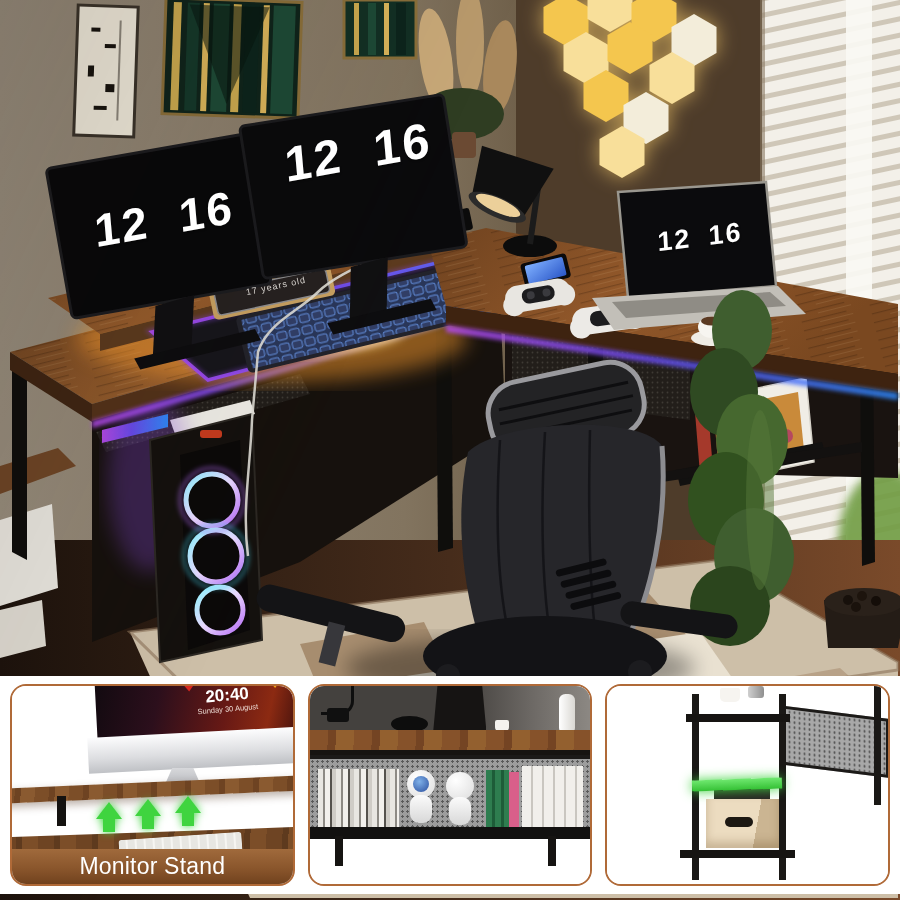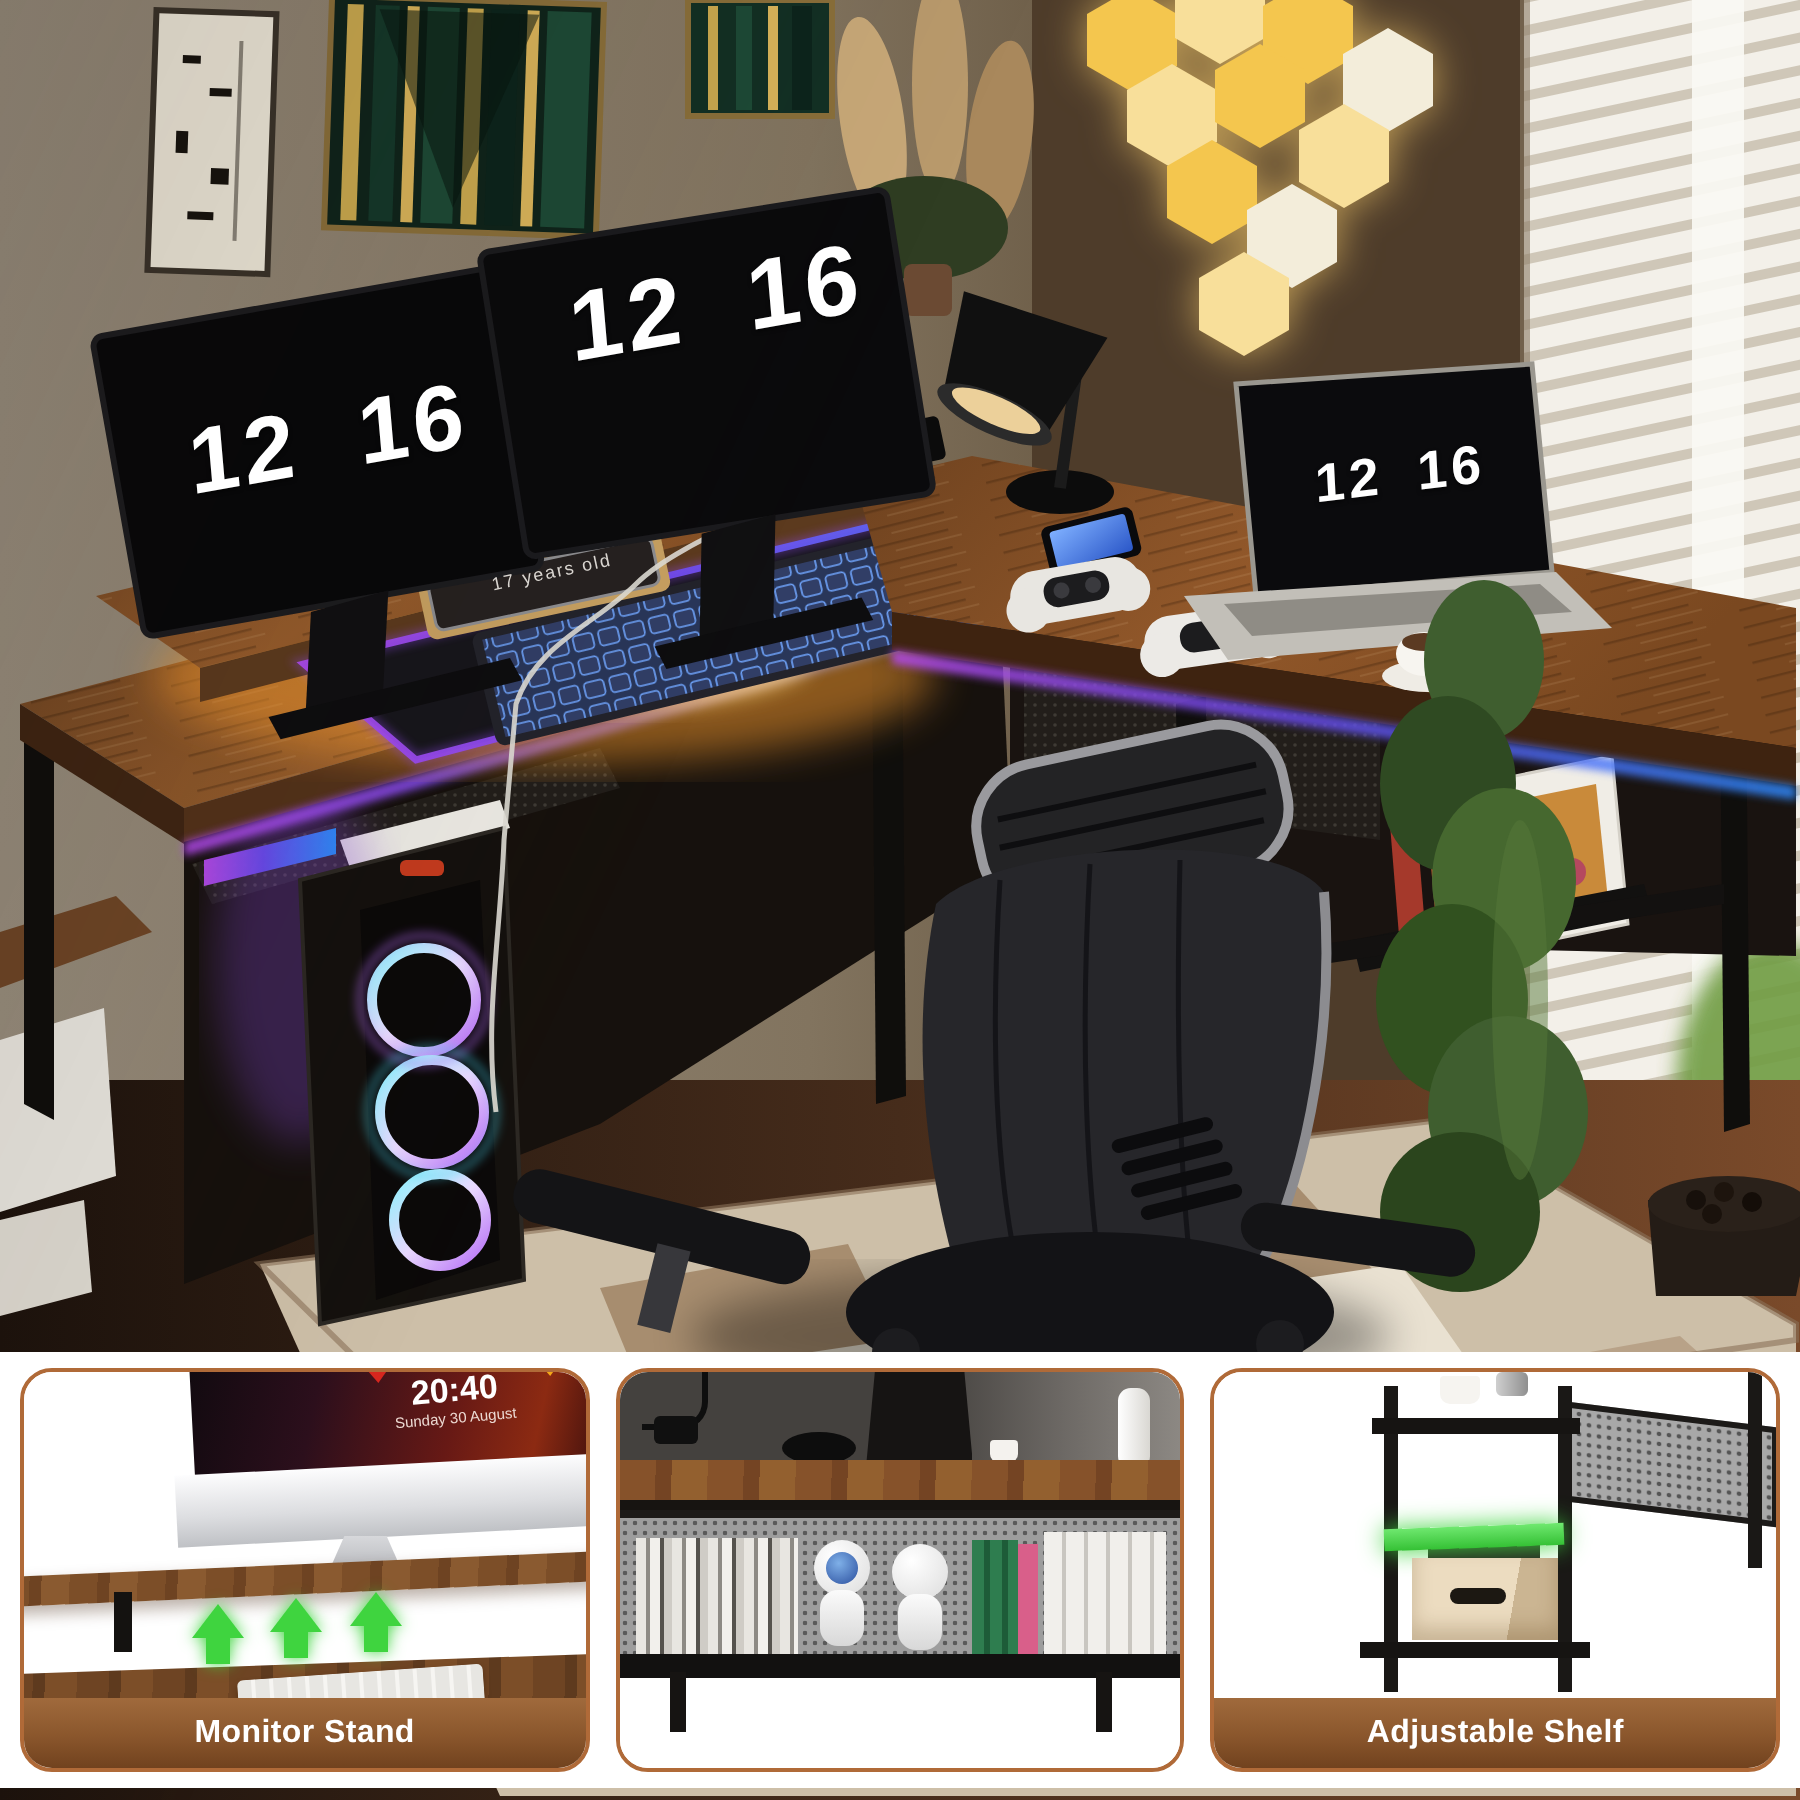--- a/index.html
+++ b/index.html
@@ -21,21 +21,21 @@
                color:#d9d5d0;letter-spacing:1px;transform:rotate(-12deg);text-shadow:none;}
 
   
   .panels-row{position:absolute;left:0;top:676px;width:900px;height:218px;background:#fff;
               display:flex;gap:13px;padding:8px 10px;box-sizing:border-box;}
   .card{flex:1;display:flex;min-width:0;}
   .card-inner{flex:1;border:2px solid #b06a38;border-radius:16px;overflow:hidden;
               display:flex;flex-direction:column;background:#fff;position:relative;}
   .card-scene{flex:1;position:relative;overflow:hidden;background:#fff;}
   .card-label{height:35px;flex:0 0 35px;display:flex;align-items:center;justify-content:center;
-              color:#fff;font-size:16px;font-weight:bold;letter-spacing:.2px;
+              color:#fff;font-size:23px;font-weight:normal;letter-spacing:.2px;
               background:linear-gradient(180deg,#a06a3c 0%,#8a562c 55%,#71421e 100%);}
 
   
   .imac-screen{position:absolute;left:30%;top:-8px;width:74%;height:58px;transform:rotate(-3deg);
       background:linear-gradient(105deg,#120a10 0%,#2c0f1c 30%,#671915 62%,#8c2a12 82%,#360d0c 100%);
       border-radius:3px 3px 0 0;}
   .imac-chin{position:absolute;left:27%;top:46px;width:80%;height:36px;transform:rotate(-3deg);
       background:linear-gradient(180deg,#fdfdfe 0%,#dcdde0 60%,#bfc1c5 100%);}
   .imac-stand{position:absolute;left:53%;top:82px;width:44px;height:26px;
       clip-path:polygon(26% 0,74% 0,100% 100%,0 100%);
@@ -529,18 +529,17 @@
           <div class="p3-post" style="left:95%;height:60%;top:0"></div>
           <div class="p3-cup"></div>
           <div class="p3-jar"></div>
           <div class="p3-board" style="left:28%;top:14%;width:37%"></div>
           <div class="p3-folder"></div>
           <div class="p3-green"></div>
           <div class="p3-box"></div>
           <div class="p3-slot"></div>
           <div class="p3-board" style="left:26%;top:83%;width:41%"></div>
         </div>
-        <div class="card-label">Adjustable Shelf</div>
       </div>
     </div>
 
   </div>
 </div>
 
 </body></html>

